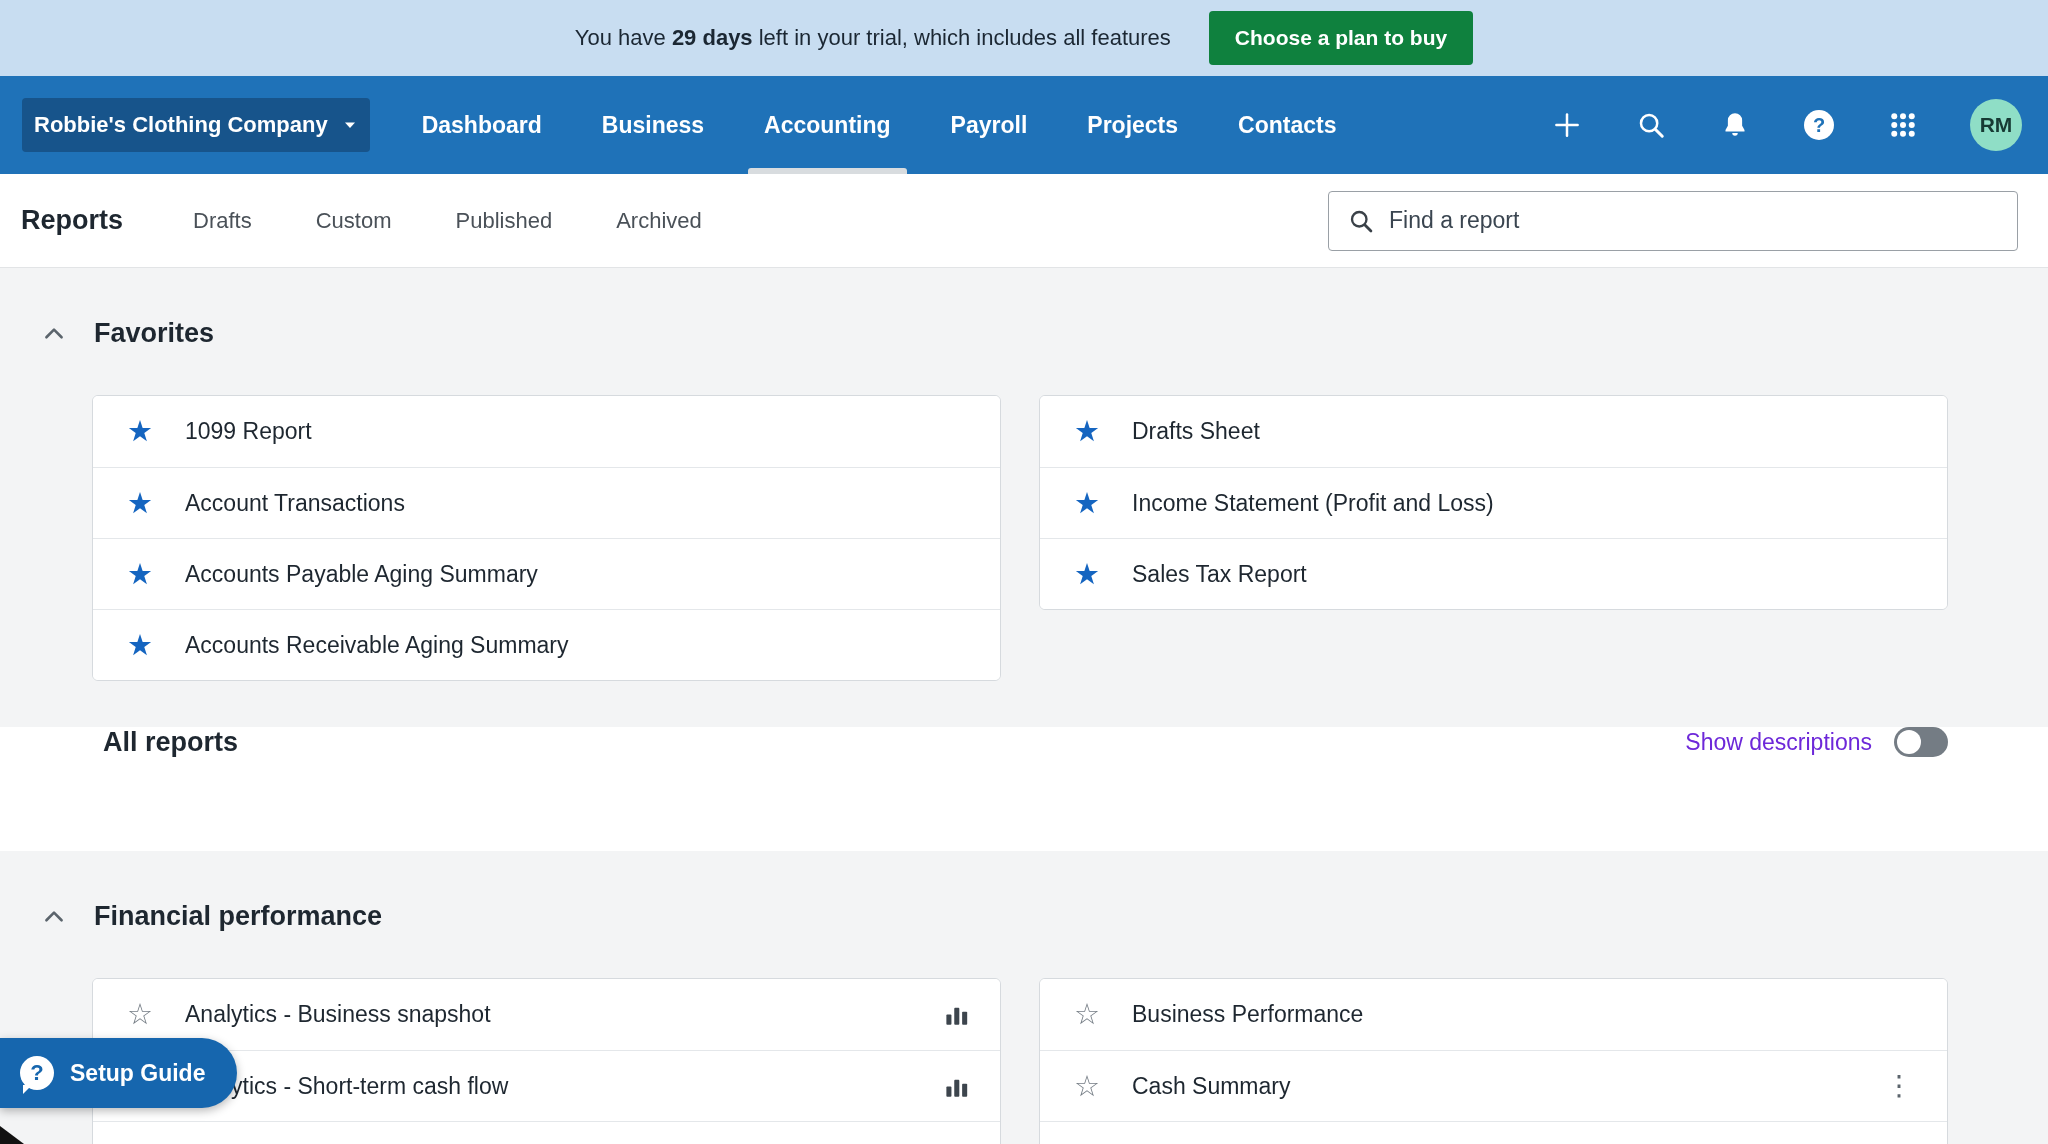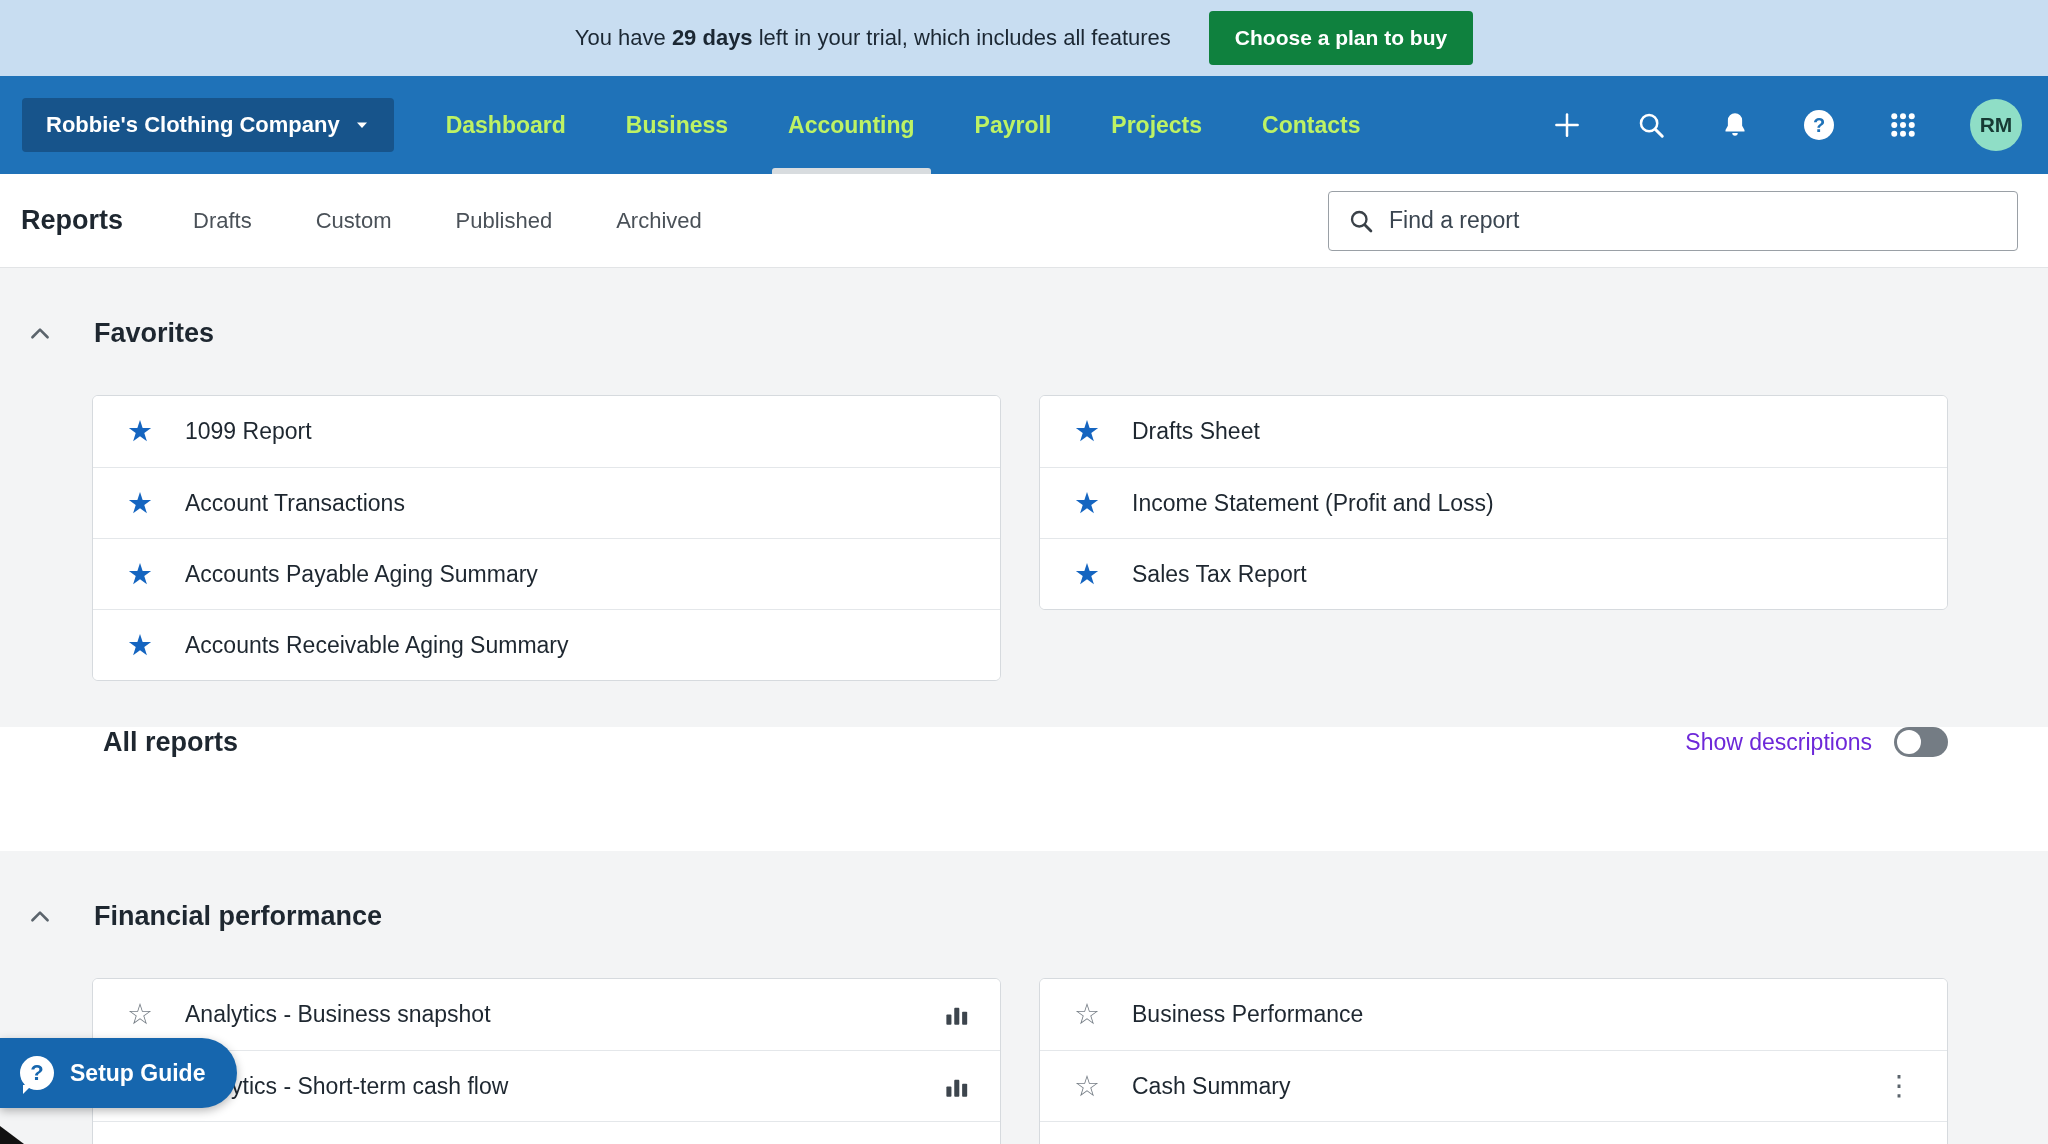--- a/index.html
+++ b/index.html
@@ -45,33 +45,33 @@
   }
   .org-btn {
     background:#17548b;
     color:#fff;
     height:54px;
     border:none;
     border-radius:4px;
     display:flex;
     align-items:center;
     gap:14px;
-    padding:0 24px;
+    padding:0 12px;
     font-family:inherit;
     font-size:22px;
     font-weight:bold;
     cursor:pointer;
   }
   .nav-items { display:flex; align-items:stretch; height:100%; margin-left:22px; }
   .nav-item {
     position:relative;
     display:flex;
     align-items:center;
     padding:0 30px;
-    color:#bef264;
+    color:#ffffff;
     font-size:23px;
     font-weight:bold;
     cursor:pointer;
   }
   .nav-item.active::after {
     content:"";
     position:absolute;
     left:14px; right:14px; bottom:0;
     height:6px;
     background:#d8dcdf;
@@ -139,21 +139,21 @@
     flex:1;
     font-family:inherit;
     font-size:23px; color:#1e2730;
     background:transparent;
   }
   .find-report input::placeholder { color:#3a4550; opacity:1; }
 
   
   .section-gray { background:#f3f4f5; }
   .section-favorites { padding:50px 0 46px 0; }
-  .section-header { display:flex; align-items:center; gap:40px; padding-left:26px; }
+  .section-header { display:flex; align-items:center; gap:26px; padding-left:40px; }
   .collapse-btn { background:none; border:none; cursor:pointer; width:28px; height:28px; display:flex; align-items:center; justify-content:center; }
   .section-title { font-size:27px; font-weight:bold; color:#1e2730; }
 
   .report-grid {
     display:flex; gap:38px;
     padding-left:92px; padding-right:100px;
     margin-top:46px;
     align-items:flex-start;
   }
   .report-group {

